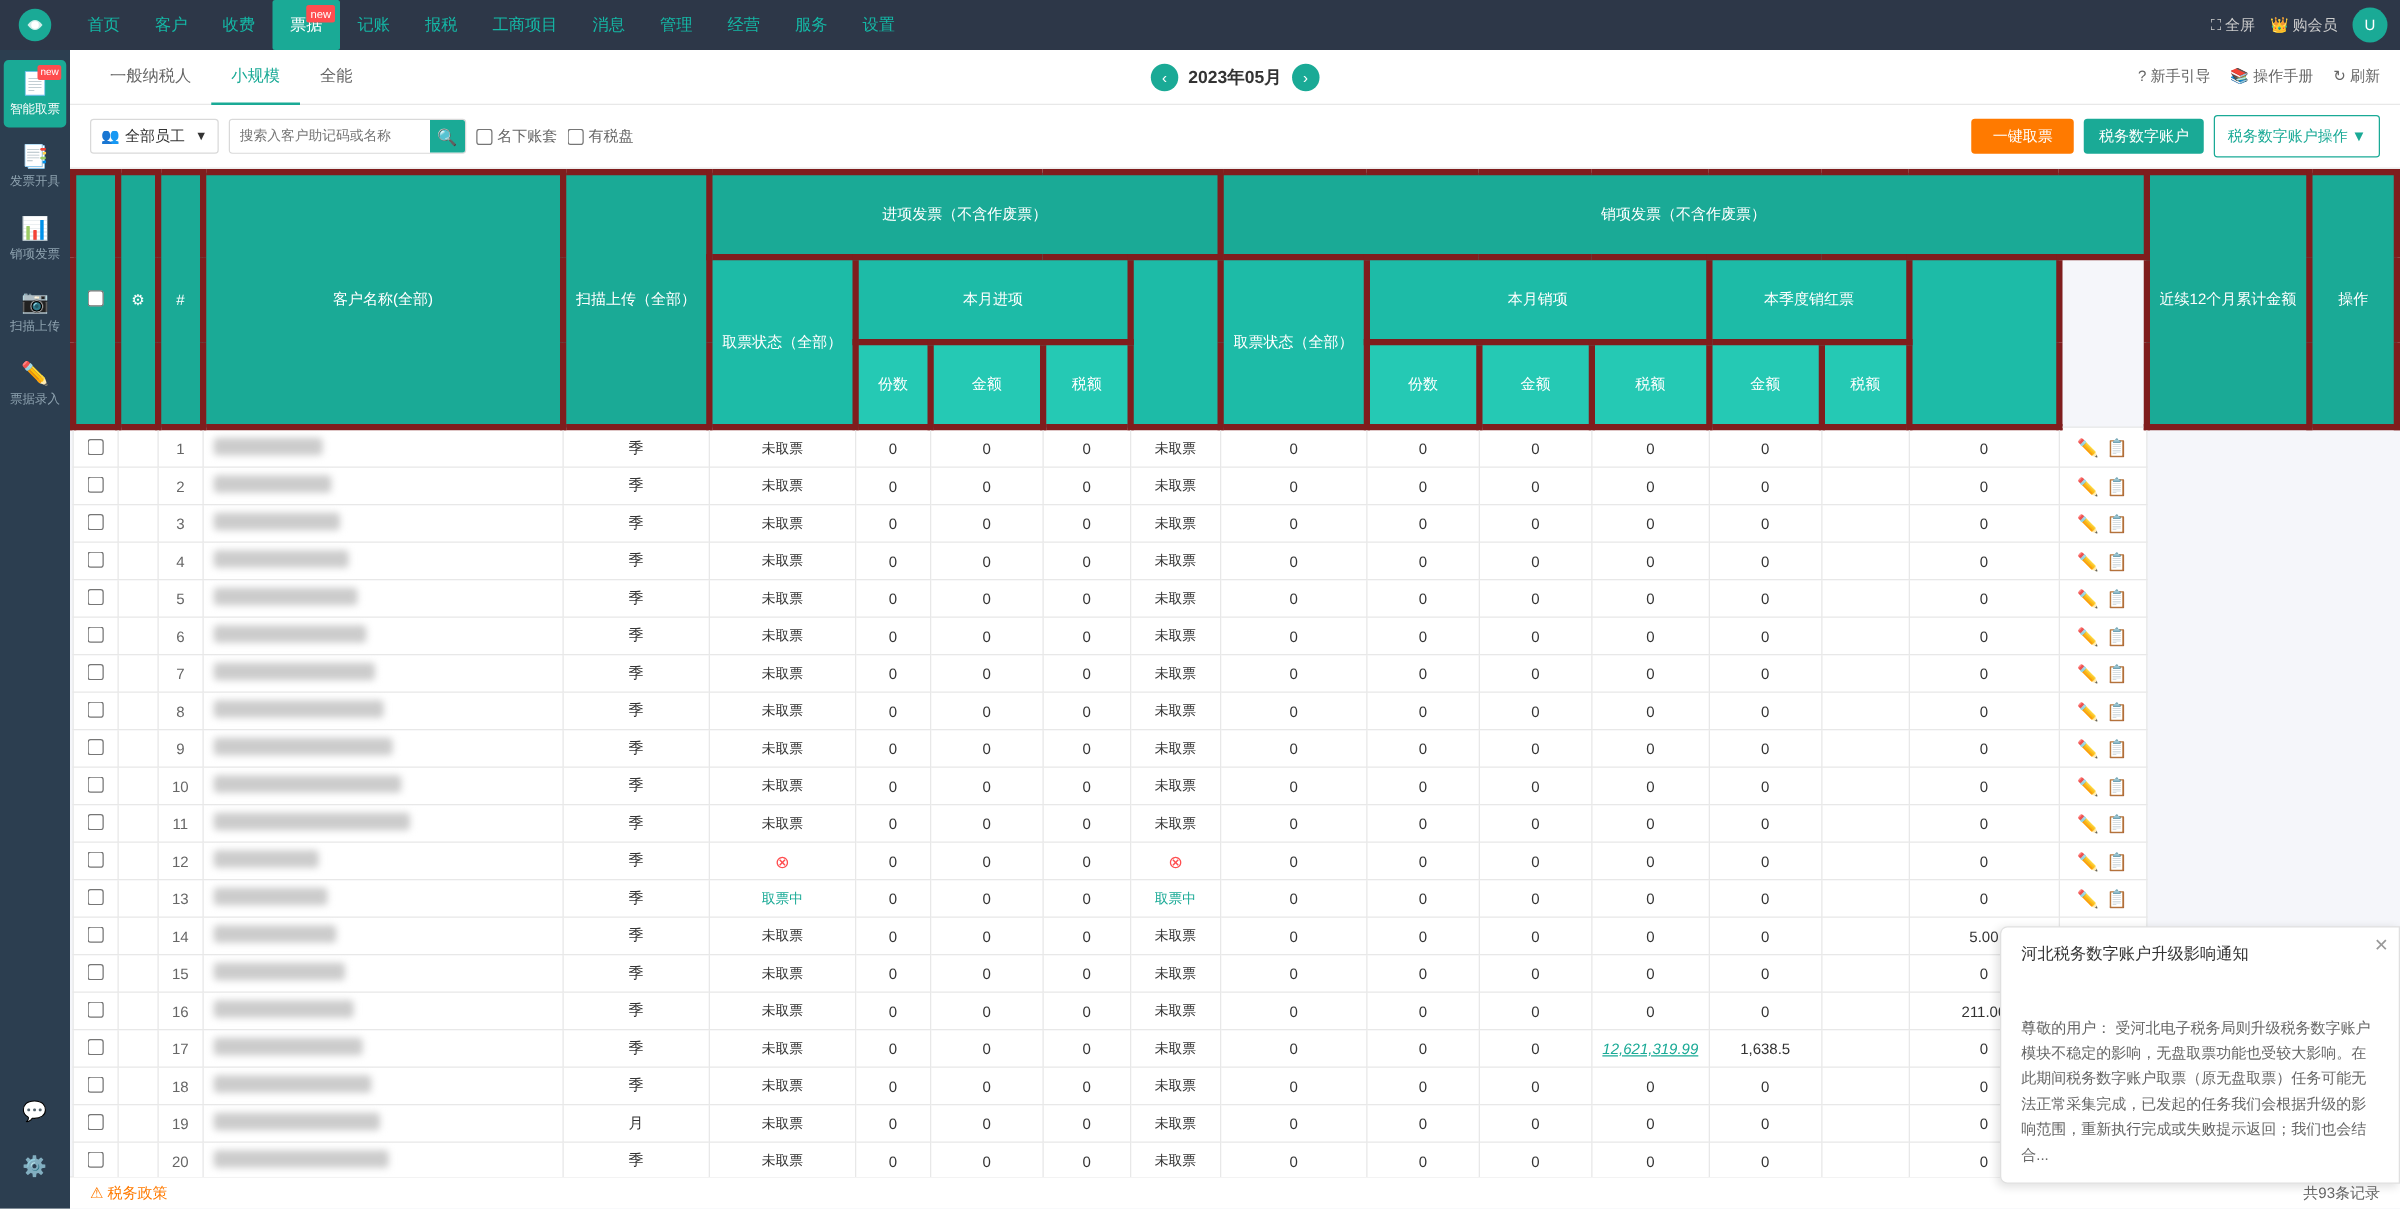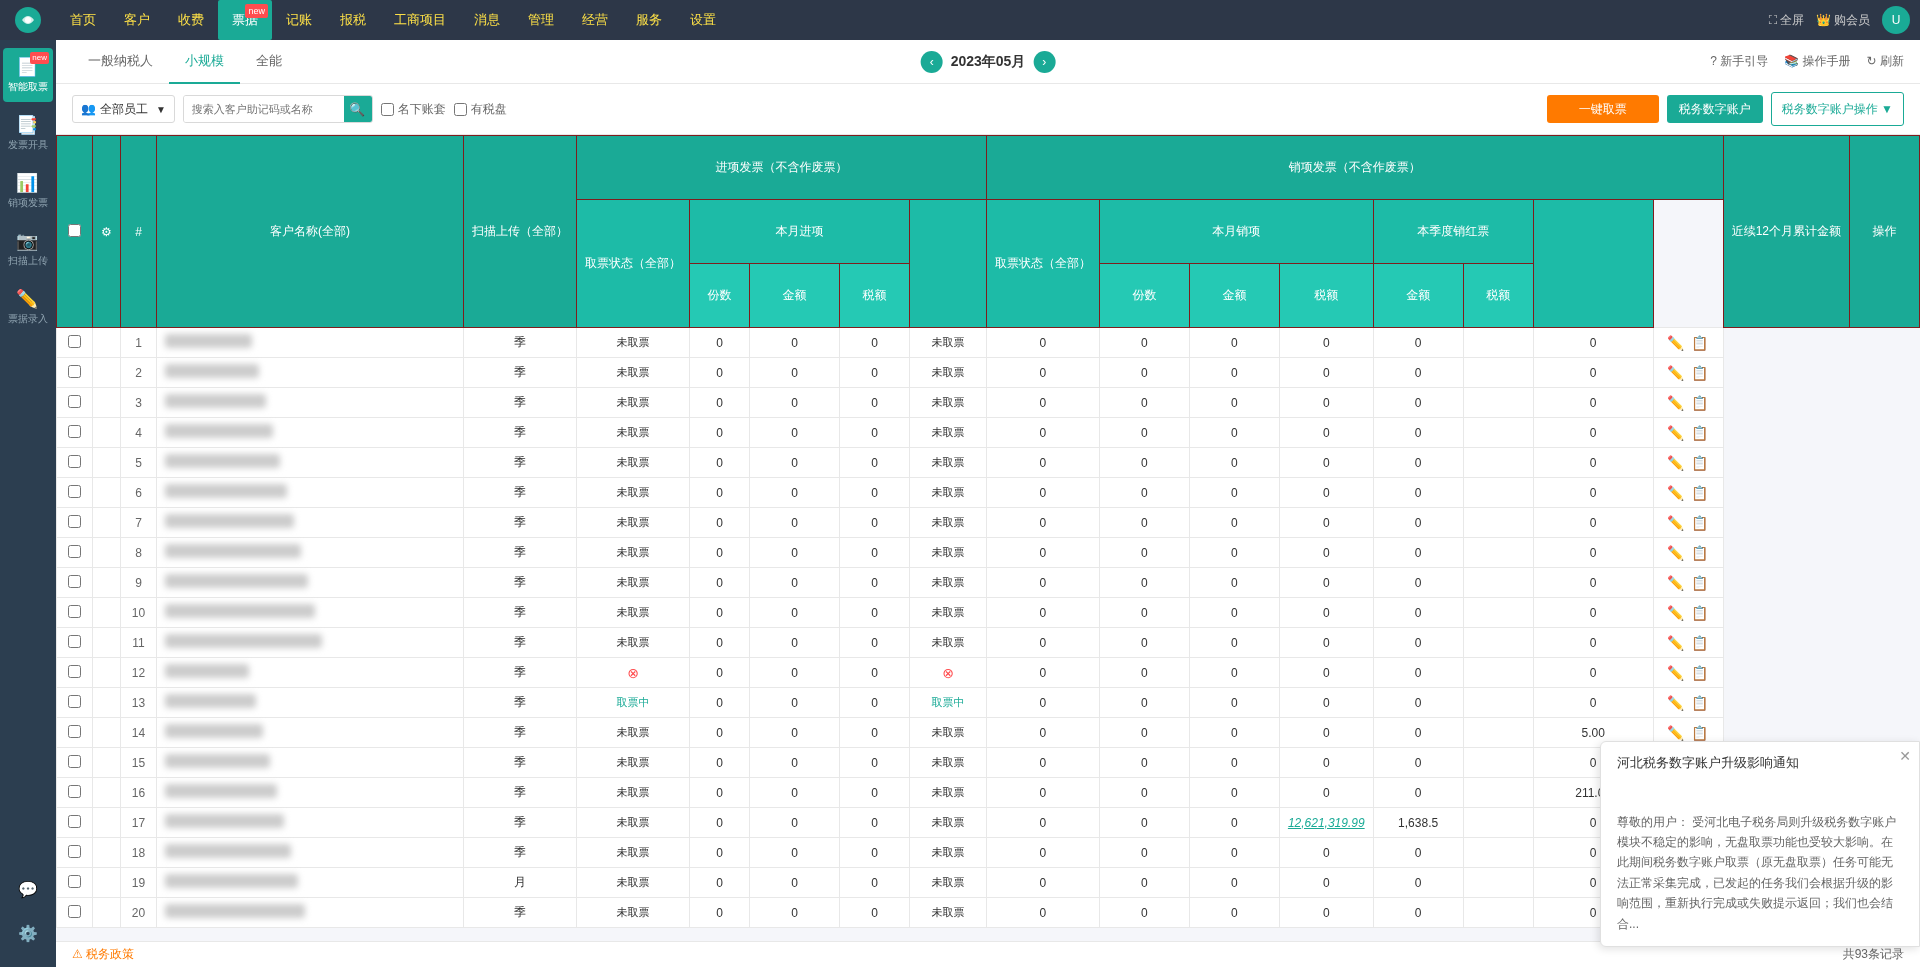--- a/index.html
+++ b/index.html
@@ -24,21 +24,21 @@
     }
     .top-nav .logo svg { width: 28px; height: 28px; }
     .nav-items { display: flex; align-items: center; flex: 1; }
     .nav-item {
       padding: 0 14px;
       height: 40px;
       display: flex;
       align-items: center;
       cursor: pointer;
       font-size: 13px;
-      color: #fde047;
+      color: #14b8a6;
       position: relative;
     }
     .nav-item.active {
       background: #1aaa96;
       color: #fff;
       border-radius: 2px;
     }
     .nav-item .new-badge {
       position: absolute;
       top: 4px;
@@ -228,21 +228,21 @@
       margin-left: auto;
       display: flex;
       align-items: center;
       gap: 8px;
     }
     .btn-primary {
       background: #ff7a00;
       color: #fff;
       border: none;
       border-radius: 3px;
-      padding: 0 32px;
+      padding: 0 17px;
       height: 28px;
       cursor: pointer;
       font-size: 12px;
     }
     .btn-teal {
       background: #1aaa96;
       color: #fff;
       border: none;
       border-radius: 3px;
       padding: 0 12px;
@@ -252,40 +252,40 @@
     }
     .btn-outline-teal {
       background: #fff;
       color: #1aaa96;
       border: 1px solid #1aaa96;
       border-radius: 3px;
       padding: 16px 10px;
       height: 28px;
       cursor: pointer;
       font-size: 12px;
-      display: flex; align-items: center; gap: 3px;
+      display: flex; align-items: center; gap: 3px; font-family: Liberation Serif, serif;
     }
 
     
     .table-wrap {
       flex: 1;
       overflow: auto;
       padding: 0;
     }
     table {
       width: 100%;
       border-collapse: collapse;
       font-size: 12px;
     }
     thead tr th {
       background: #1aaa96;
       color: #fff;
       padding: 23px 8px;
       text-align: center;
-      border: 1px solid #7f1d1d;
+      border: 5px solid #7f1d1d;
       white-space: nowrap;
       font-weight: normal;
     }
     thead tr.header-row-1 th { background: #1aaa96; }
     thead tr.header-row-2 th { background: #1dbba7; }
     thead tr.header-row-3 th { background: #25c9b4; }
     tbody tr td {
       padding: 6px 8px;
       text-align: center;
       border: 1px solid #e8e8e8;

